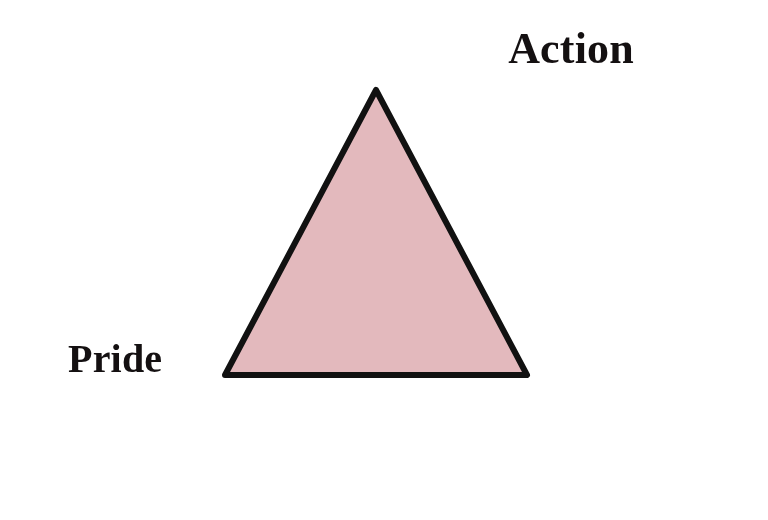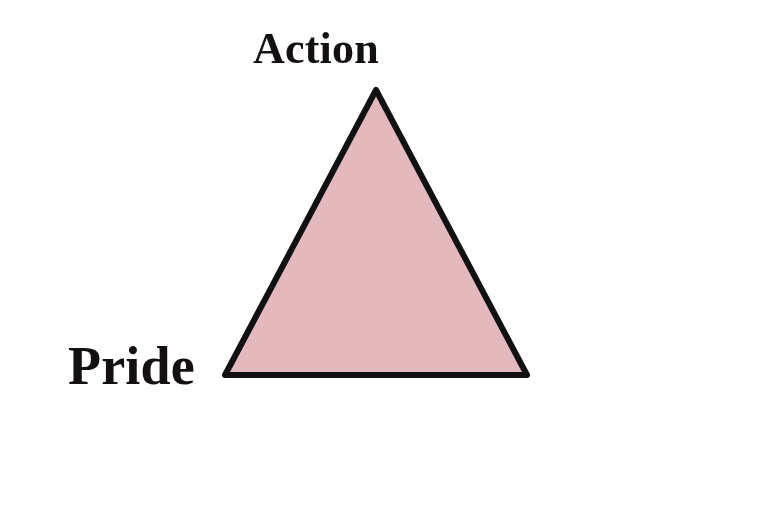--- a/index.html
+++ b/index.html
@@ -35,31 +35,31 @@
     color: #141011;
     white-space: nowrap;
     line-height: 1;
     letter-spacing: 0.2px;
   }
   #label-action {
     left: 0;
     top: 28;
     width: 636px;
     top: 27px;
-    text-align: center;
+    text-align: right;
     font-size: 44px;
   }
   #label-action .label-inner {
     display: inline-block;
     transform: translateX(-2px);
   }
   #label-pride {
     left: 68px;
     top: 339px;
-    font-size: 54px;
+    font-size: 40px;
   }
   #label-remembrance {
     left: 364px;
     top: 411px;
     font-size: 44px;
   }
 </style>
 </head>
 <body style="background: rgb(255, 255, 255);">
 

